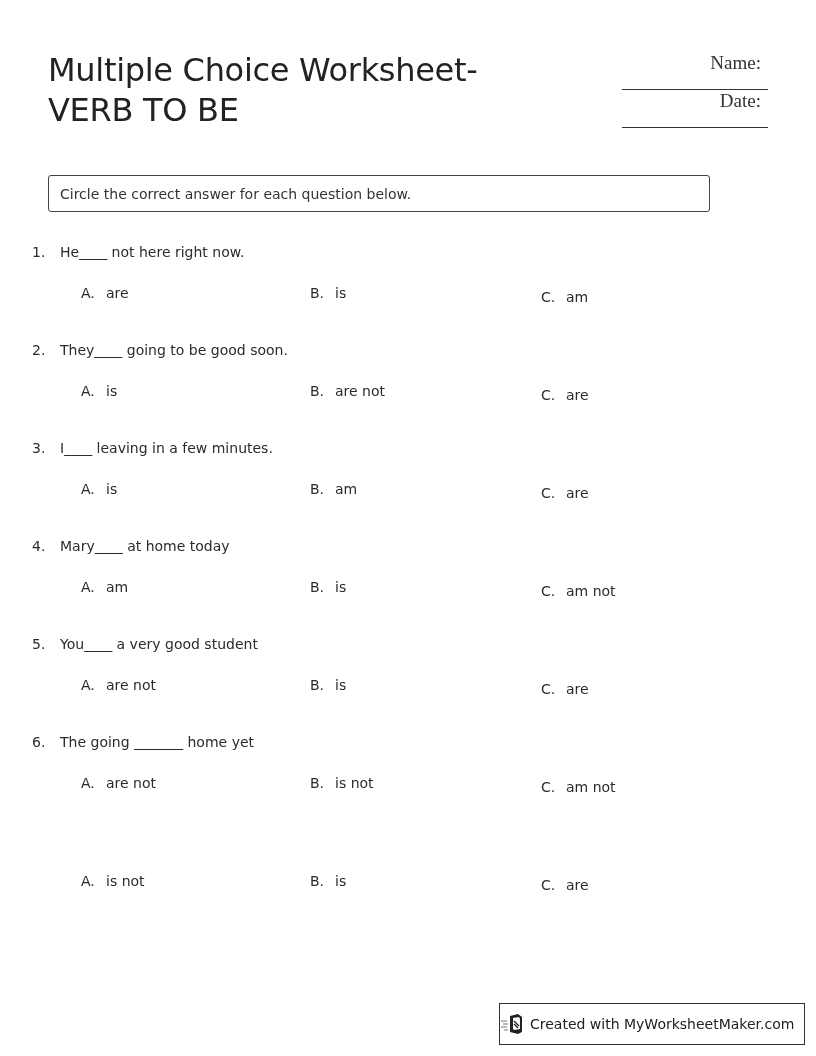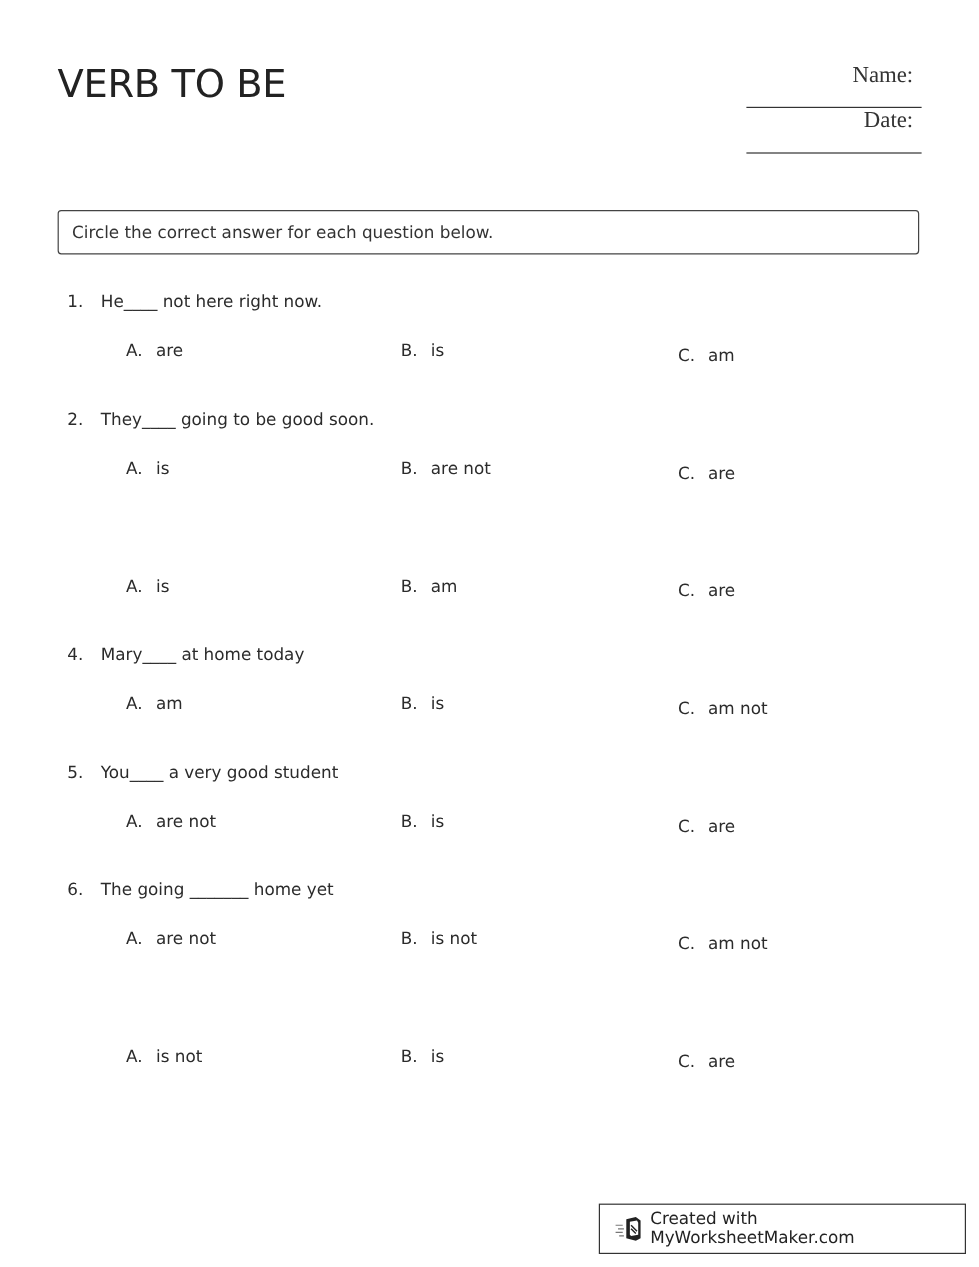--- a/index.html
+++ b/index.html
@@ -3,37 +3,38 @@
   <meta charset="utf-8">
   <style>
     html, body { margin: 0; padding: 0; background: #ffffff; }
     body { width: 816px; height: 1056px; position: relative; overflow: hidden; color: #2b2b2b; font-family: "DejaVu Sans", sans-serif; }
     .title { position: absolute; left: 48px; top: 50px; font-size: 32px; line-height: 40px; font-weight: normal; color: #222; margin: 0; letter-spacing: -0.3px; }
     .title div { white-space: nowrap; }
     .meta { position: absolute; right: 48px; top: 52px; font-family: "Liberation Serif", serif; font-size: 19px; color: #333; }
     .meta-row { display: flex; align-items: flex-end; justify-content: flex-end; height: 38px; flex-direction: column; }
     .meta-label { margin-right: 7px; }
     .meta-line { width: 146px; border-bottom: 1.3px solid #333; height: 22px; }
-    .instructions { position: absolute; left: 48px; top: 175px; width: 718px; height: 37px; border: 1.3px solid #444; border-radius: 3px; box-sizing: border-box; padding: 0 11px; display: flex; align-items: center; font-size: 14px; color: #333; }
-    .questions { position: absolute; left: 56px; top: 242px; width: 720px; }
+    .instructions { position: absolute; left: 48px; top: 175px; width: 662px; height: 37px; border: 1.3px solid #444; border-radius: 3px; box-sizing: border-box; padding: 0 11px; display: flex; align-items: center; font-size: 14px; color: #333; }
+    .questions { position: absolute; left: 32px; top: 242px; width: 720px; }
     .q { height: 98px; position: relative; }
     .q-stem { position: absolute; left: 0; top: 0; font-size: 14px; line-height: 20px; white-space: nowrap; }
     .q-num { display: inline-block; width: 28px; }
     .opt { position: absolute; font-size: 14px; line-height: 20px; white-space: nowrap; margin-left: 20px; }
     .opt-a { left: 29px; top: 41px; }
     .opt-b { left: 258px; top: 41px; }
     .opt-c { left: 489px; top: 45px; }
     .opt-letter { display: inline-block; width: 25px; }
-    .footer-badge { position: absolute; left: 499px; top: 1003px; width: 306px; height: 42px; border: 1.3px solid #333; box-sizing: border-box; display: flex; align-items: center; padding-left: 12px; font-size: 14px; color: #222; }
+    .footer-badge { position: absolute; left: 499px; top: 1003px; width: 306px; height: 42px; border: 1.3px solid #333; box-sizing: border-box; display: flex; align-items: center; font-size: 14px; color: #222; }
     .footer-icon { width: 24px; height: 22px; margin-right: 6px; }
   </style>
 </head>
 <body>
 
 <h1 class="title">
+  <div>Multiple Choice Worksheet-</div>
   <div>VERB TO BE</div>
 </h1>
 
 <div class="meta">
   <div class="meta-row">
     <span class="meta-label">Name:</span>
     <span class="meta-line"></span>
   </div>
   <div class="meta-row">
     <span class="meta-label">Date:</span>
@@ -50,20 +51,21 @@
     <div class="opt opt-b"><span class="opt-letter">B.</span><span>is</span></div>
     <div class="opt opt-c"><span class="opt-letter">C.</span><span>am</span></div>
   </div>
   <div class="q">
     <div class="q-stem"><span class="q-num">2.</span><span>They____ going to be good soon.</span></div>
     <div class="opt opt-a"><span class="opt-letter">A.</span><span>is</span></div>
     <div class="opt opt-b"><span class="opt-letter">B.</span><span>are not</span></div>
     <div class="opt opt-c"><span class="opt-letter">C.</span><span>are</span></div>
   </div>
   <div class="q">
+    <div class="q-stem"><span class="q-num">3.</span><span>I____ leaving in a few minutes.</span></div>
     <div class="opt opt-a"><span class="opt-letter">A.</span><span>is</span></div>
     <div class="opt opt-b"><span class="opt-letter">B.</span><span>am</span></div>
     <div class="opt opt-c"><span class="opt-letter">C.</span><span>are</span></div>
   </div>
   <div class="q">
     <div class="q-stem"><span class="q-num">4.</span><span>Mary____ at home today</span></div>
     <div class="opt opt-a"><span class="opt-letter">A.</span><span>am</span></div>
     <div class="opt opt-b"><span class="opt-letter">B.</span><span>is</span></div>
     <div class="opt opt-c"><span class="opt-letter">C.</span><span>am not</span></div>
   </div>

